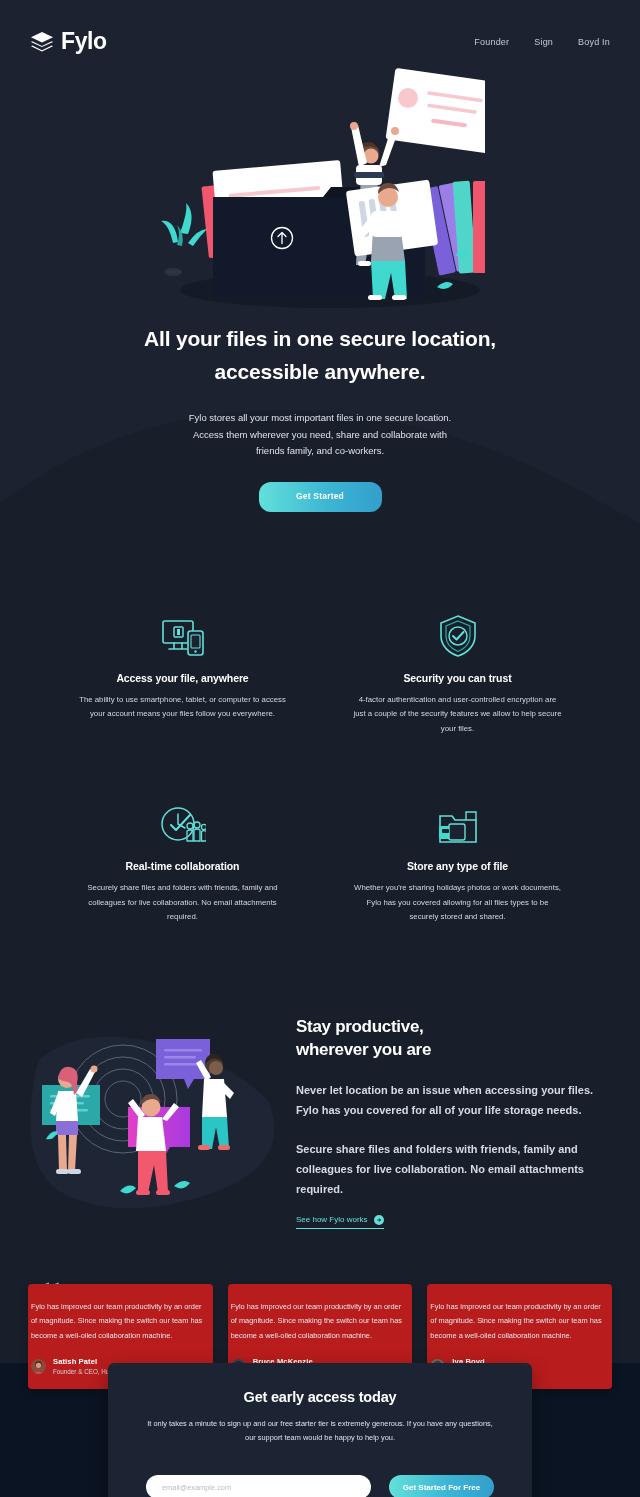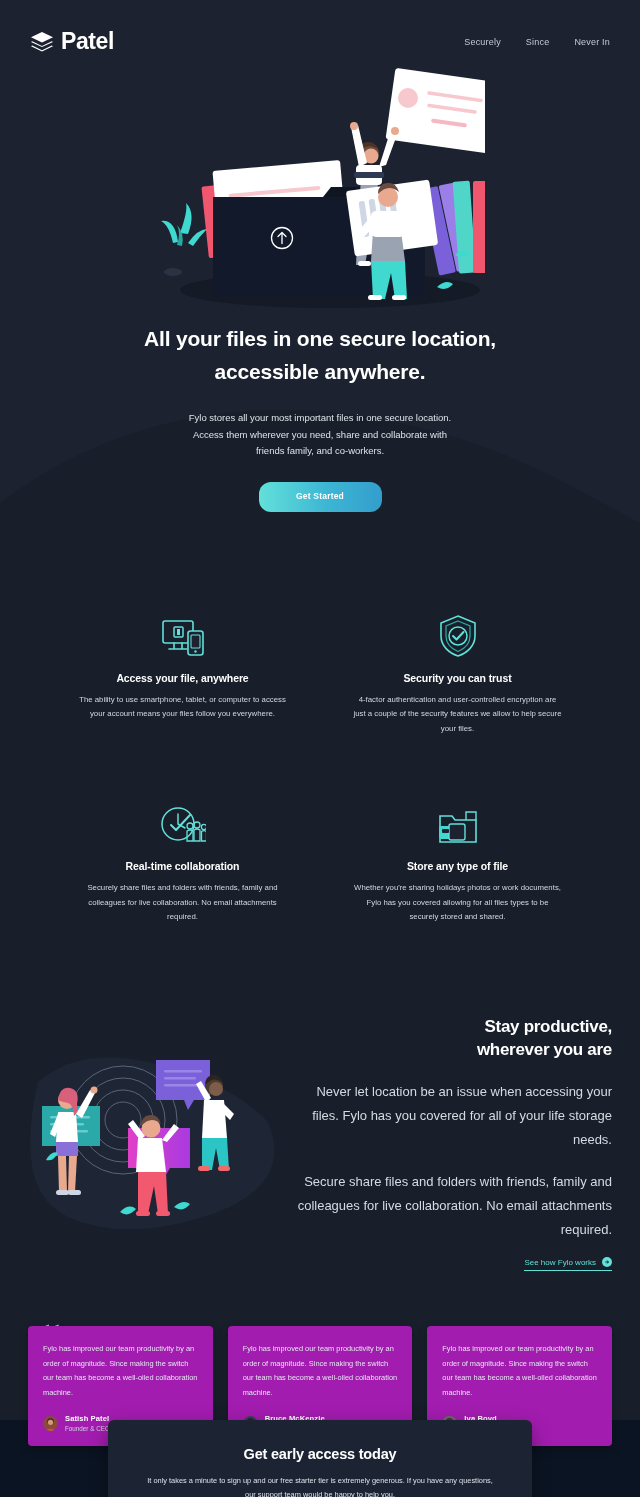--- a/index.html
+++ b/index.html
@@ -61,40 +61,40 @@
   .feature h3 { font-size:10.5px; font-weight:bold; margin-bottom:9px; letter-spacing:-0.1px; }
   .feature p { font-size:7.8px; line-height:1.85; color:#d3d8e0; max-width:210px; margin:4px auto; }
 
   
   .productive {
     margin-top:80px; padding:0 28px 0 28px;
     display:flex; align-items:center; gap:18px;
   }
   .productive-art { width:250px; flex:0 0 250px; }
   .productive-art svg { display:block; }
-  .productive-copy { flex:1; padding-top:6px;text-align:right; }
+  .productive-copy { flex:1; padding-top:6px; }
   .productive-copy h2 { font-size:17px; font-weight:bold; line-height:1.4; letter-spacing:-0.3px; }
-  .productive-copy p { font-size:13px; line-height:1.85; color:#d6dae2; margin-top:18px; max-width:320px; }
+  .productive-copy p { font-size:11px; line-height:1.85; color:#d6dae2; margin-top:18px; max-width:320px;font-weight:bold; }
   .link-works {
     display:inline-flex; align-items:center; gap:6px; margin-top:15px;
     border-bottom:1px solid #62e0d9; padding-bottom:3px;
     color:#62e0d9; font-size:8px; text-decoration:none;
   }
   .link-works .arrow-circle { width:10px; height:10px; display:block; }
 
   
   .testimonials { margin-top:55px; padding:0 28px; position:relative; }
   .quote-mark {
     position:absolute; left:38px; top:-8px; font-size:44px; line-height:1;
     color:#62e0d9; font-family:"Liberation Serif", serif; font-weight:bold;
     z-index:1;
   }
   .t-row { display:flex; gap:15px; position:relative; z-index:2; }
   .t-card {
-    background:#a21caf; border-radius:4px; padding:16px 15px 14px;
+    background:#b91c1c; border-radius:4px; padding:16px 3px 14px;
     flex:1; box-shadow:0 3px 8px rgba(0,0,0,.25);
   }
   .t-card p { font-size:7.4px; line-height:1.95; color:#e3e7ee; }
   .t-person { display:flex; align-items:center; gap:7px; margin-top:14px; }
   .t-avatar { width:15px; height:15px; border-radius:50%; overflow:hidden; flex:0 0 15px; }
   .t-avatar svg { display:block; }
   .t-name { font-size:7.6px; font-weight:bold; letter-spacing:.1px; }
   .t-role { font-size:6.3px; color:#cfd4de; margin-top:2px; }
 
   
@@ -134,26 +134,26 @@
       <path d="M0,120 C120,30 260,10 400,40 C520,66 580,110 640,140 L640,170 L0,170 Z" fill="#181f2a"></path>
     </svg>
 
     <header class="nav">
       <div class="logo">
         <svg class="logo-mark" viewBox="0 0 24 22">
           <path d="M12 1 L23 6.2 L12 11.4 L1 6.2 Z" fill="#ffffff"></path>
           <path d="M2.2 10.3 L12 15 L21.8 10.3 L23 10.9 L12 16.1 L1 10.9 Z" fill="#ffffff"></path>
           <path d="M2.2 14.6 L12 19.3 L21.8 14.6 L23 15.2 L12 20.4 L1 15.2 Z" fill="#ffffff"></path>
         </svg>
-        <span class="logo-text">Patel</span>
+        <span class="logo-text">Fylo</span>
       </div>
       <nav class="nav-links">
-        <a href="#">Securely</a>
-        <a href="#">Since</a>
-        <a href="#">Never In</a>
+        <a href="#">Founder</a>
+        <a href="#">Sign</a>
+        <a href="#">Boyd In</a>
       </nav>
     </header>
 
     <div class="hero-art">
       <svg width="330" height="250" viewBox="0 0 330 250">
 
         <ellipse cx="175" cy="225" rx="150" ry="18" fill="#151b26"></ellipse>
 
         <g transform="rotate(-12 300 150)">
           <rect x="272" y="118" width="17" height="88" rx="2" fill="#7b61d9"></rect>

